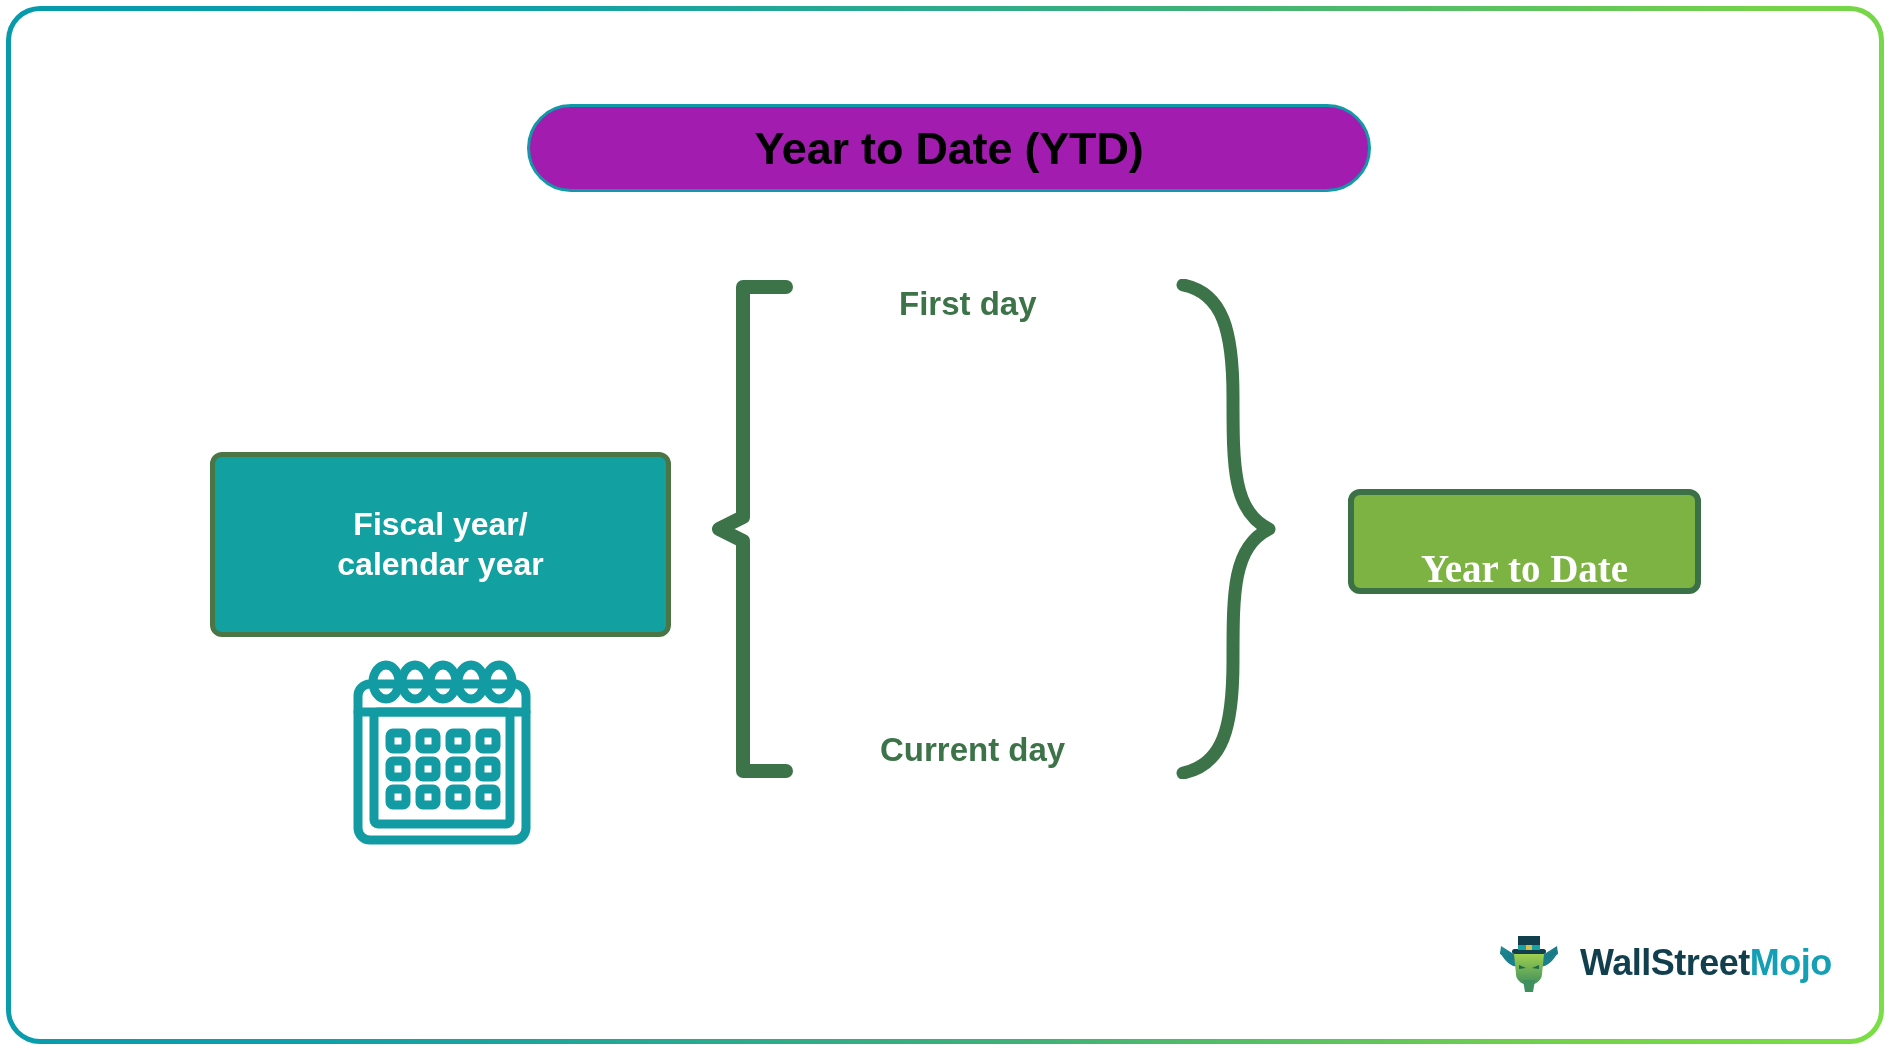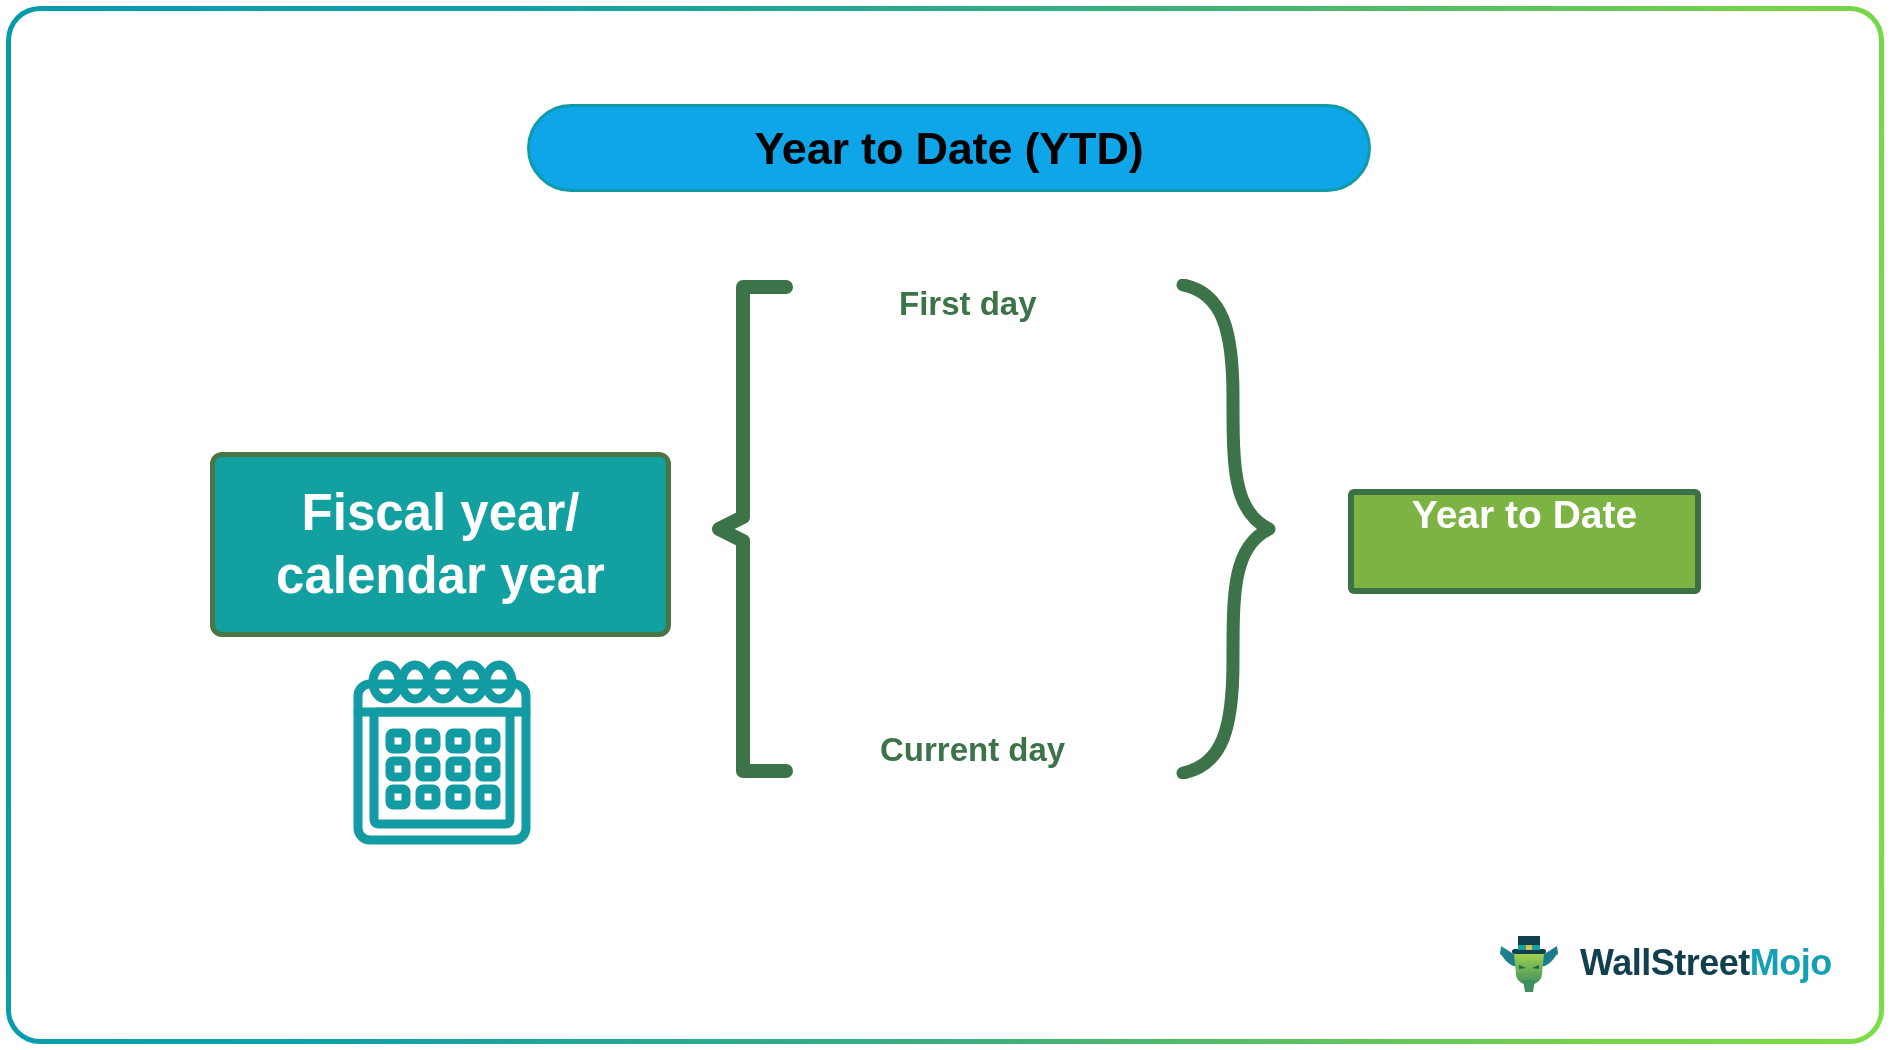--- a/index.html
+++ b/index.html
@@ -45,21 +45,21 @@
   
   .title-pill {
     position: absolute;
     left: 516px;
     top: 93px;
     width: 844px;
     height: 88px;
     box-sizing: border-box;
     border: 3px solid #109aa8;
     border-radius: 46px;
-    background: #0ea5e9;
+    background: #a21caf;
     display: flex;
     align-items: center;
     justify-content: center;
   }
   .title-text {
     font-size: 45px;
     font-weight: 700;
     color: #000000;
     letter-spacing: -0.2px;
     line-height: 1;
@@ -76,21 +76,21 @@
     box-sizing: border-box;
     background: #12a0a0;
     border: 5px solid #4c7546;
     border-radius: 12px;
     display: flex;
     flex-direction: column;
     align-items: center;
     justify-content: center;
   }
   .teal-box-line {
-    font-size: 51px;
+    font-size: 32px;
     font-weight: 700;
     color: #ffffff;
     line-height: 1.22;
     text-align: center;
     white-space: nowrap;
   }
 
   
   .calendar-icon {
     position: absolute;
@@ -131,24 +131,25 @@
   
   .green-box {
     position: absolute;
     left: 1337px;
     top: 478px;
     width: 353px;
     height: 105px;
     box-sizing: border-box;
     background: #7cb342;
     border: 6px solid #3c7046;
-    border-radius: 6px;
-    display: flex;
-    align-items: flex-start;
+    border-radius: 12px;
+    display: flex;
+    align-items: flex-end;
     justify-content: center;
+    font-family: Liberation Serif, serif;
   }
   .green-box-text {
     font-size: 39px;
     font-weight: 700;
     color: #ffffff;
     white-space: nowrap;
     line-height: 1;
   }
 
   

